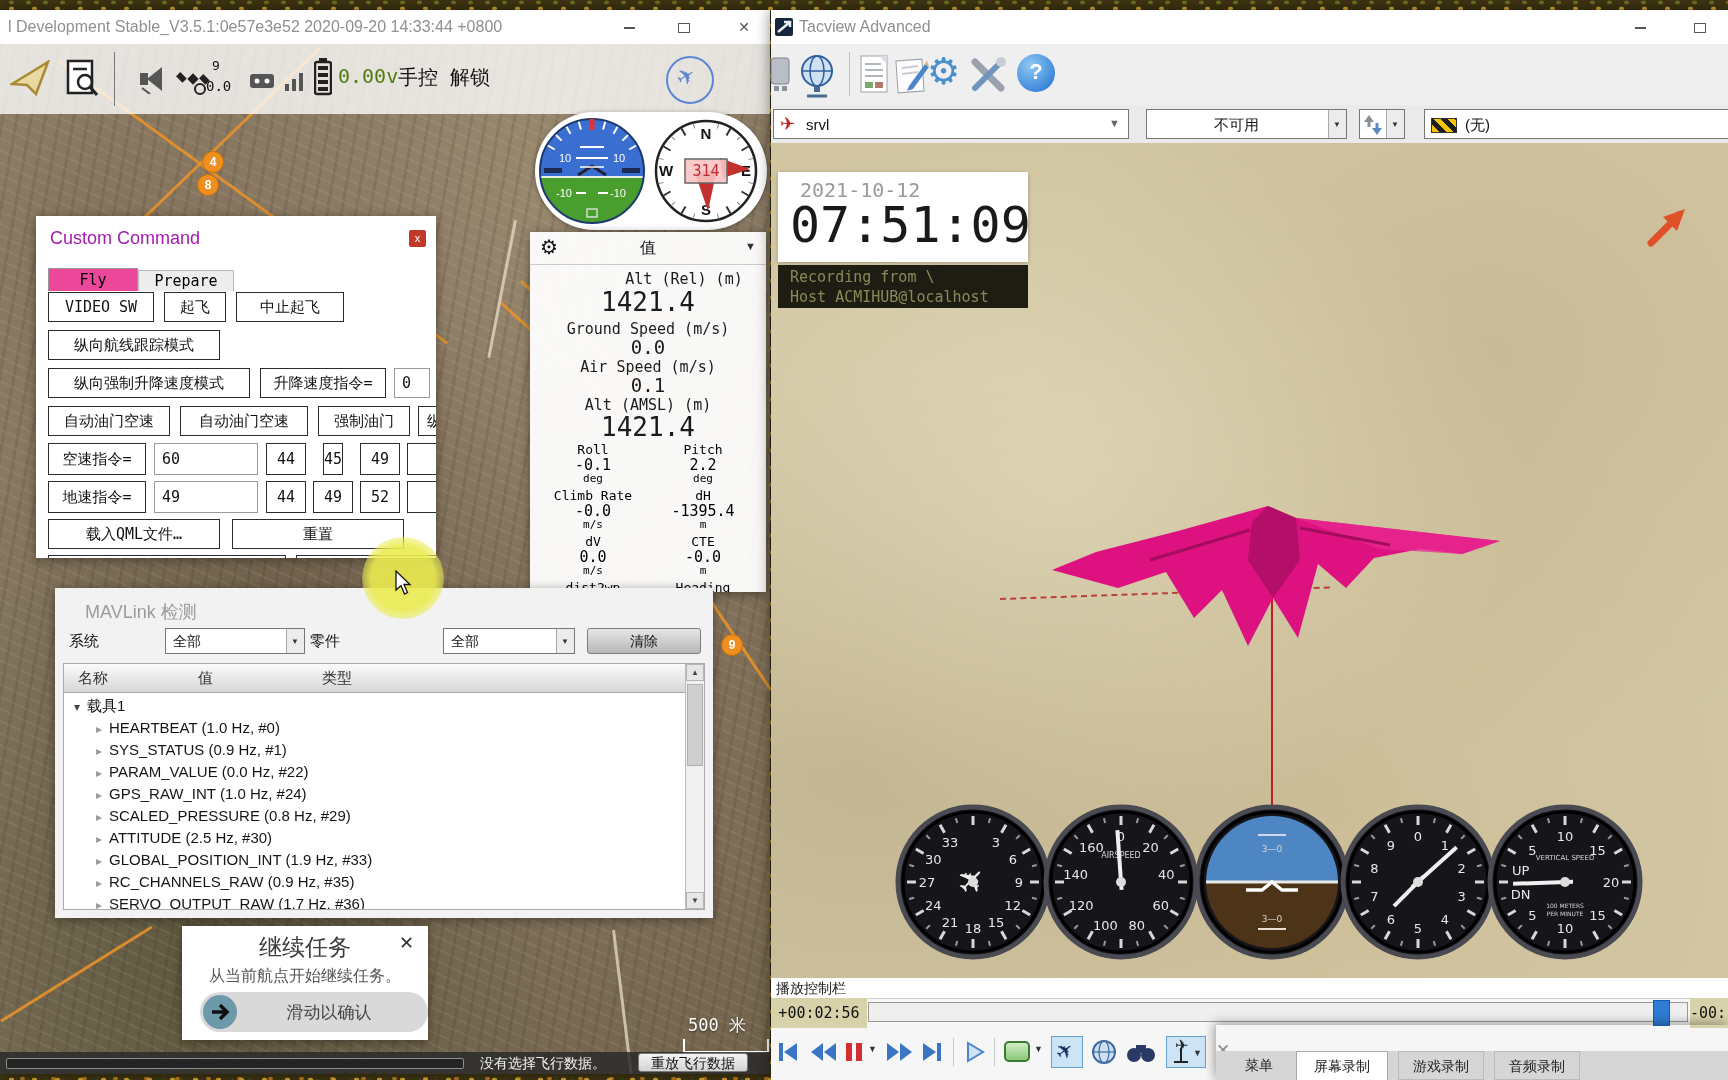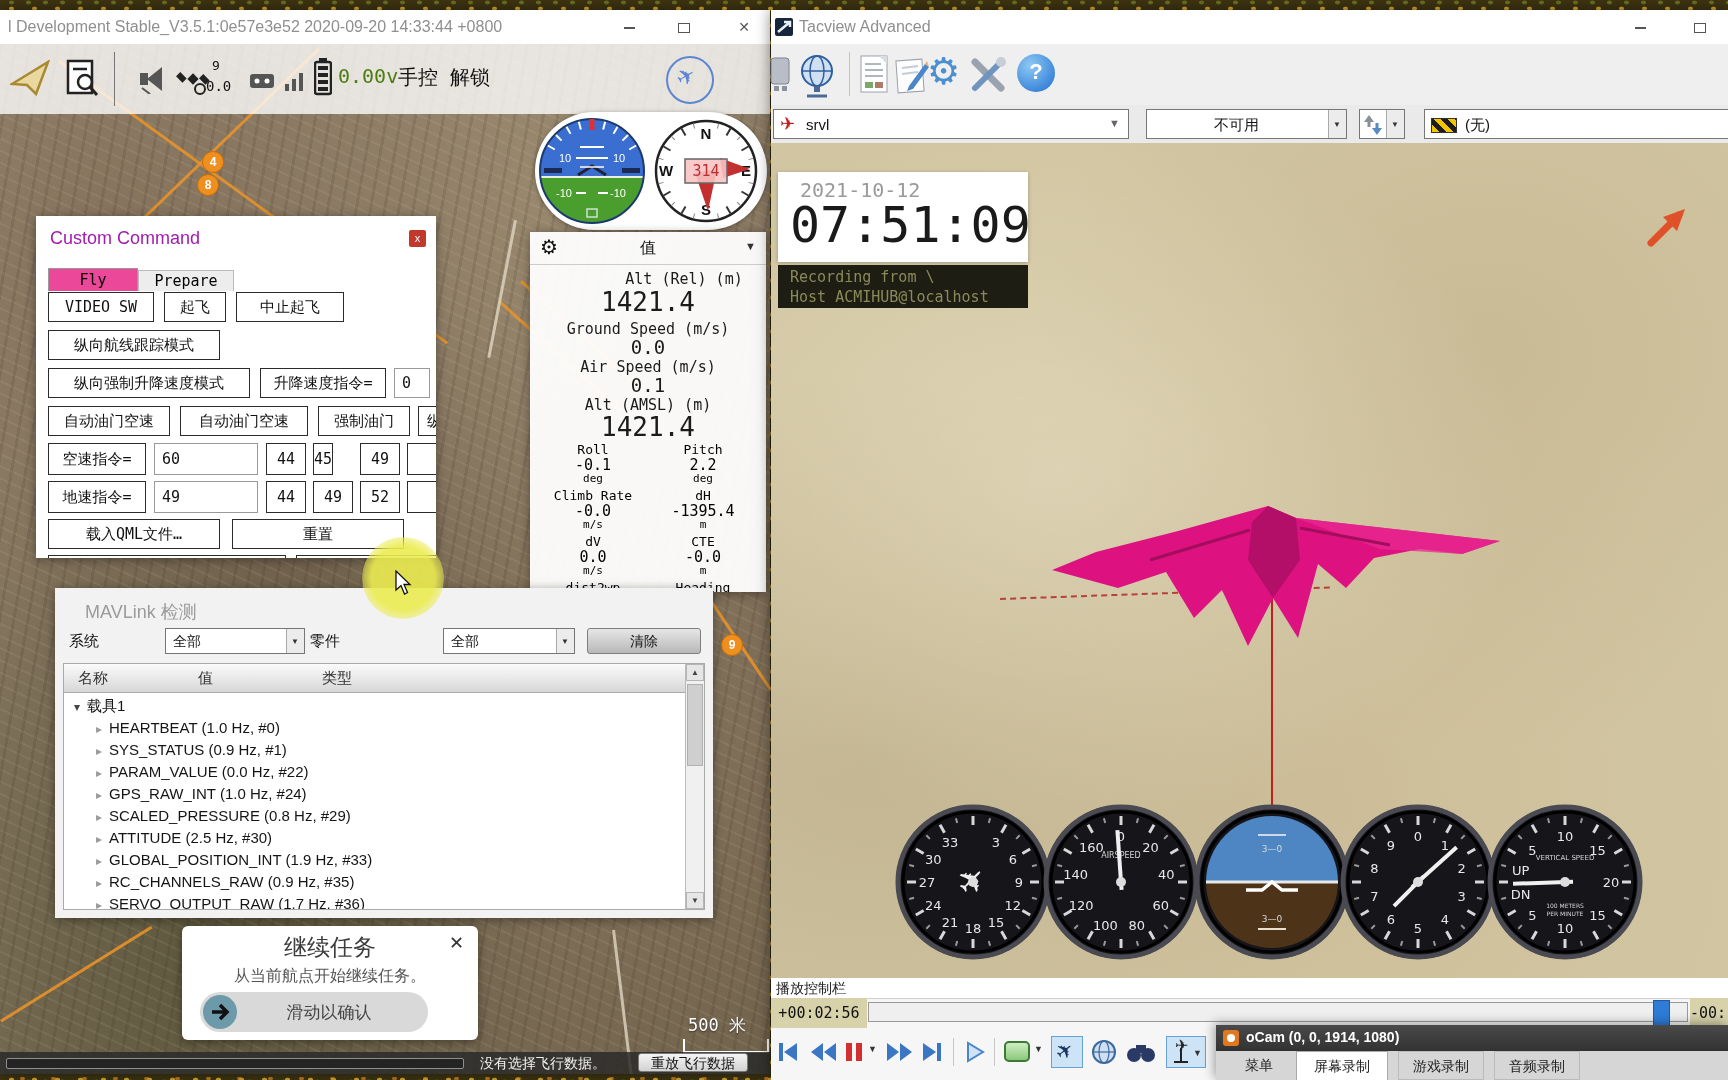--- a/index.html
+++ b/index.html
@@ -282,21 +282,21 @@
       <div class="cbtn" style="left:12px;top:152px;width:202px;height:30px;line-height:28px;">纵向强制升降速度模式</div>
       <div class="cbtn" style="left:224px;top:152px;width:126px;height:30px;line-height:28px;">升降速度指令=</div>
       <input class="cinput" readonly="" style="left: 358px; top: 152px; width: 36px; height: 30px;" value="0">
       <div class="cbtn" style="left:12px;top:190px;width:122px;height:30px;line-height:28px;">自动油门空速</div>
       <div class="cbtn" style="left:144px;top:190px;width:128px;height:30px;line-height:28px;">自动油门空速</div>
       <div class="cbtn" style="left:282px;top:190px;width:92px;height:30px;line-height:28px;">强制油门</div>
       <div class="cbtn" style="left:382px;top:190px;width:40px;height:30px;line-height:28px;text-align:left;padding-left:8px;">纵</div>
       <div class="cbtn" style="left:12px;top:227px;width:98px;height:32px;line-height:30px;">空速指令=</div>
       <input class="cinput" readonly="" style="left: 118px; top: 227px; width: 104px; height: 32px;" value="60">
       <div class="cbtn" style="left:230px;top:227px;width:40px;height:32px;line-height:30px;">44</div>
-      <div class="cbtn" style="left:277px;top:227px;width:20px;height:32px;line-height:30px;">45</div>
+      <div class="cbtn" style="left:287px;top:227px;width:20px;height:32px;line-height:30px;">45</div>
       <div class="cbtn" style="left:324px;top:227px;width:40px;height:32px;line-height:30px;">49</div>
       <div class="cbtn" style="left:371px;top:227px;width:44px;height:32px;"></div>
       <div class="cbtn" style="left:12px;top:265px;width:98px;height:32px;line-height:30px;">地速指令=</div>
       <input class="cinput" readonly="" style="left: 118px; top: 265px; width: 104px; height: 32px;" value="49">
       <div class="cbtn" style="left:230px;top:265px;width:40px;height:32px;line-height:30px;">44</div>
       <div class="cbtn" style="left:277px;top:265px;width:40px;height:32px;line-height:30px;">49</div>
       <div class="cbtn" style="left:324px;top:265px;width:40px;height:32px;line-height:30px;">52</div>
       <div class="cbtn" style="left:371px;top:265px;width:44px;height:32px;"></div>
       <div class="cbtn" style="left:12px;top:303px;width:172px;height:30px;line-height:28px;">载入QML文件…</div>
       <div class="cbtn" style="left:196px;top:303px;width:172px;height:30px;line-height:28px;">重置</div>
@@ -335,21 +335,21 @@
         <div class="mrow chevr" style="top:209px;left:32px;">RC_CHANNELS_RAW (0.9 Hz, #35)</div>
         <div class="mrow chevr" style="top:231px;left:32px;">SERVO_OUTPUT_RAW (1.7 Hz, #36)</div>
         <div class="sb" style="right:0;top:0;bottom:0;width:18px;">
           <div class="sbb" style="top:0;">▲</div>
           <div class="abs" style="left:1px;right:1px;top:20px;height:80px;background:#cfcfcf;border:1px solid #b0b0b0;"></div>
           <div class="sbb" style="bottom:0;">▼</div>
         </div>
       </div>
     </div>
 
-    <div class="panel" style="left:182px;top:916px;width:296px;height:114px;border-radius:6px;">
+    <div class="panel" style="left:182px;top:916px;width:246px;height:114px;border-radius:0;">
       <div class="abs" style="left:0;right:0;top:6px;text-align:center;font-size:23px;color:#3c3c3c;">继续任务</div>
       <div class="abs" style="right:14px;top:6px;font-size:18px;color:#333;">✕</div>
       <div class="abs" style="left:0;right:0;top:40px;text-align:center;font-size:16px;color:#555;">从当前航点开始继续任务。</div>
       <div class="abs" style="left:18px;top:66px;width:228px;height:40px;background:#d9d9d9;border-radius:21px;">
         <div class="abs" style="left:3px;top:3px;width:34px;height:34px;border-radius:50%;background:#6d9aaa;">
           <svg width="34" height="34">
               <path d="M9 17 H23 M17 10 L24 17 L17 24" stroke="#111" stroke-width="3.5" fill="none"></path>
             </svg>
         </div>
         <div class="abs" style="left:40px;right:10px;top:9px;text-align:center;font-size:17px;color:#444;">滑动以确认</div>
@@ -703,26 +703,20 @@
           <span style="position:absolute;left:8px;top:-1px;font-size:16px;color:#222;">✈</span>
           <span style="position:absolute;left:13px;top:11px;width:2px;height:14px;background:#222;"></span>
           <span style="position:absolute;left:7px;top:24px;width:14px;height:2px;background:#222;"></span>
           <span style="position:absolute;right:3px;top:11px;font-size:9px;color:#333;">▼</span>
         </div>
         <span class="abs" style="left:445px;top:12px;font-size:17px;color:#8a8a8a;">✕</span>
       </div>
     </div>
 
     <div class="abs" style="left:445px;top:1015px;width:512px;height:55px;box-shadow:-2px -2px 10px rgba(0,0,0,.35);">
-      <div class="abs" style="left:0;top:0;width:100%;height:26px;background:linear-gradient(#4a4a4a,#323232);">
-        <span class="abs" style="left:7px;top:5px;width:16px;height:16px;background:#e07820;border-radius:3px;">
-          <span style="position:absolute;left:4px;top:4px;width:8px;height:8px;background:#fff;border-radius:50%;"></span>
-        </span>
-        <span class="abs" style="left:30px;top:4px;color:#fff;font-weight:bold;font-size:14px;">oCam (0, 0, 1914, 1080)</span>
-      </div>
       <div class="abs" style="left:0;top:26px;width:100%;height:29px;background:#d6d6d6;">
         <div class="ocamtab" style="left:14px;width:58px;line-height:29px;">菜单</div>
         <div class="ocamtab" style="left:80px;width:92px;line-height:29px;background:#fff;border:1px solid #aaa;border-bottom:none;">屏幕录制</div>
         <div class="ocamtab" style="left:182px;width:86px;line-height:29px;border:1px solid #bbb;">游戏录制</div>
         <div class="ocamtab" style="left:278px;width:86px;line-height:29px;border:1px solid #bbb;">音频录制</div>
       </div>
     </div>
   </div>
 
   <div class="abs" style="left:362px;top:537px;width:82px;height:82px;border-radius:50%;z-index:50;

